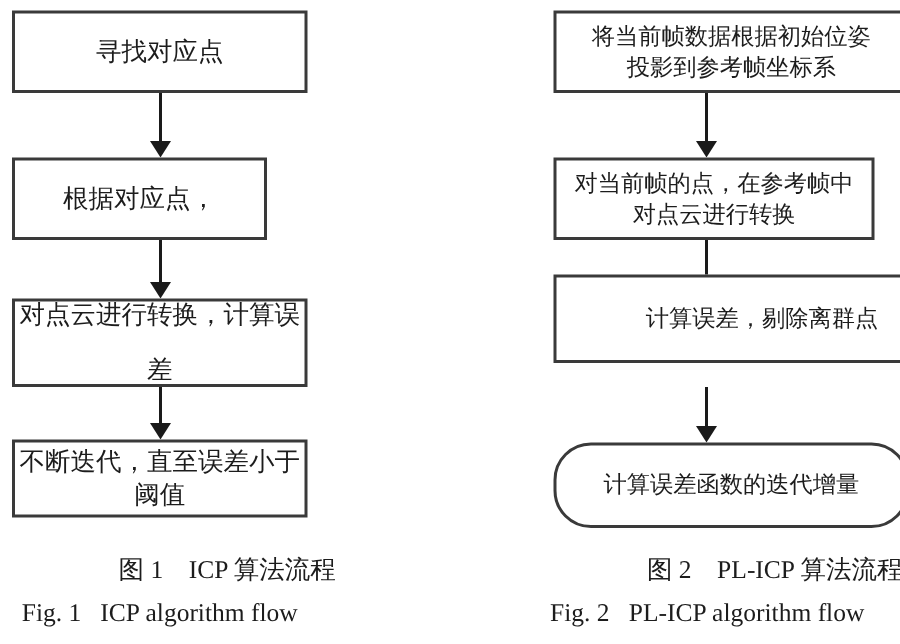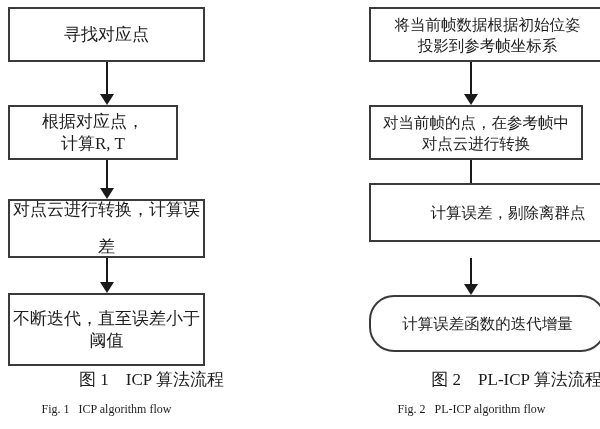--- a/index.html
+++ b/index.html
@@ -24,21 +24,21 @@
     text-align: center;
   }
   .box .ln { white-space: nowrap; display: block; }
   .col-left  .box { font-size: 17px;   line-height: 22px; }
   .col-right .box { font-size: 15.5px; line-height: 21px; margin-left: 16px; }
 
   
   .box-l1 { left: 8px;   top: 7px;   width: 197px; height: 55px; }
   .box-l2 { left: 8px;   top: 105px; width: 170px; height: 55px; }
   .box-l3 { left: 8px;   top: 199px; width: 197px; height: 59px; gap: 15px; }
-  .box-l4 { left: 8px;   top: 293px; width: 197px; height: 73px; }
+  .box-l4 { left: 8px;   top: 293px; width: 197px; height: 52px; }
   
   .box-r1 { left: 353px; top: 7px;   width: 237px; height: 55px; }
   .box-r2 { left: 353px; top: 105px; width: 214px; height: 55px; }
   .box-r3 { left: 353px; top: 183px; width: 278px; height: 59px; }
   .box-r4 { left: 353px; top: 295px; width: 237px; height: 57px; border-radius: 25px; }
 
   .arrow {
     position: absolute;
     width: 14px;
     display: flex;
@@ -58,40 +58,39 @@
   .a-r1 { left: 464px; top: 62px;  height: 43px; }
   .a-r2 { left: 464px; top: 160px; height: 39px; }
   .a-r3 { left: 464px; top: 258px; height: 37px; }
 
   .caption {
     position: absolute;
     text-align: center;
     white-space: pre;
   }
   .cap-zh { font-size: 17px;   line-height: 20px; top: 370px; margin-left: 45px; }
-  .cap-en { font-size: 12px; line-height: 22px; top: 398px; }
+  .cap-en { font-size: 17px; line-height: 22px; top: 398px; }
   .cap-left  { left: 0;     width: 213px; }
   .cap-right { left: 353px; width: 237px; }
 </style>
 </head>
 <body>
 
 <div class="canvas">
 
   <div class="col-left">
     <div class="box box-l1">
       <span class="ln">寻找对应点</span>
     </div>
     <div class="arrow a-l1">
       <span class="shaft"></span>
       <span class="head"></span>
     </div>
     <div class="box box-l2">
       <span class="ln">根据对应点，</span>
-      <span class="ln">计算R, T</span>
     </div>
     <div class="arrow a-l2">
       <span class="shaft"></span>
       <span class="head"></span>
     </div>
     <div class="box box-l3">
       <span class="ln">对点云进行转换，计算误</span>
       <span class="ln">差</span>
     </div>
     <div class="arrow a-l3">

